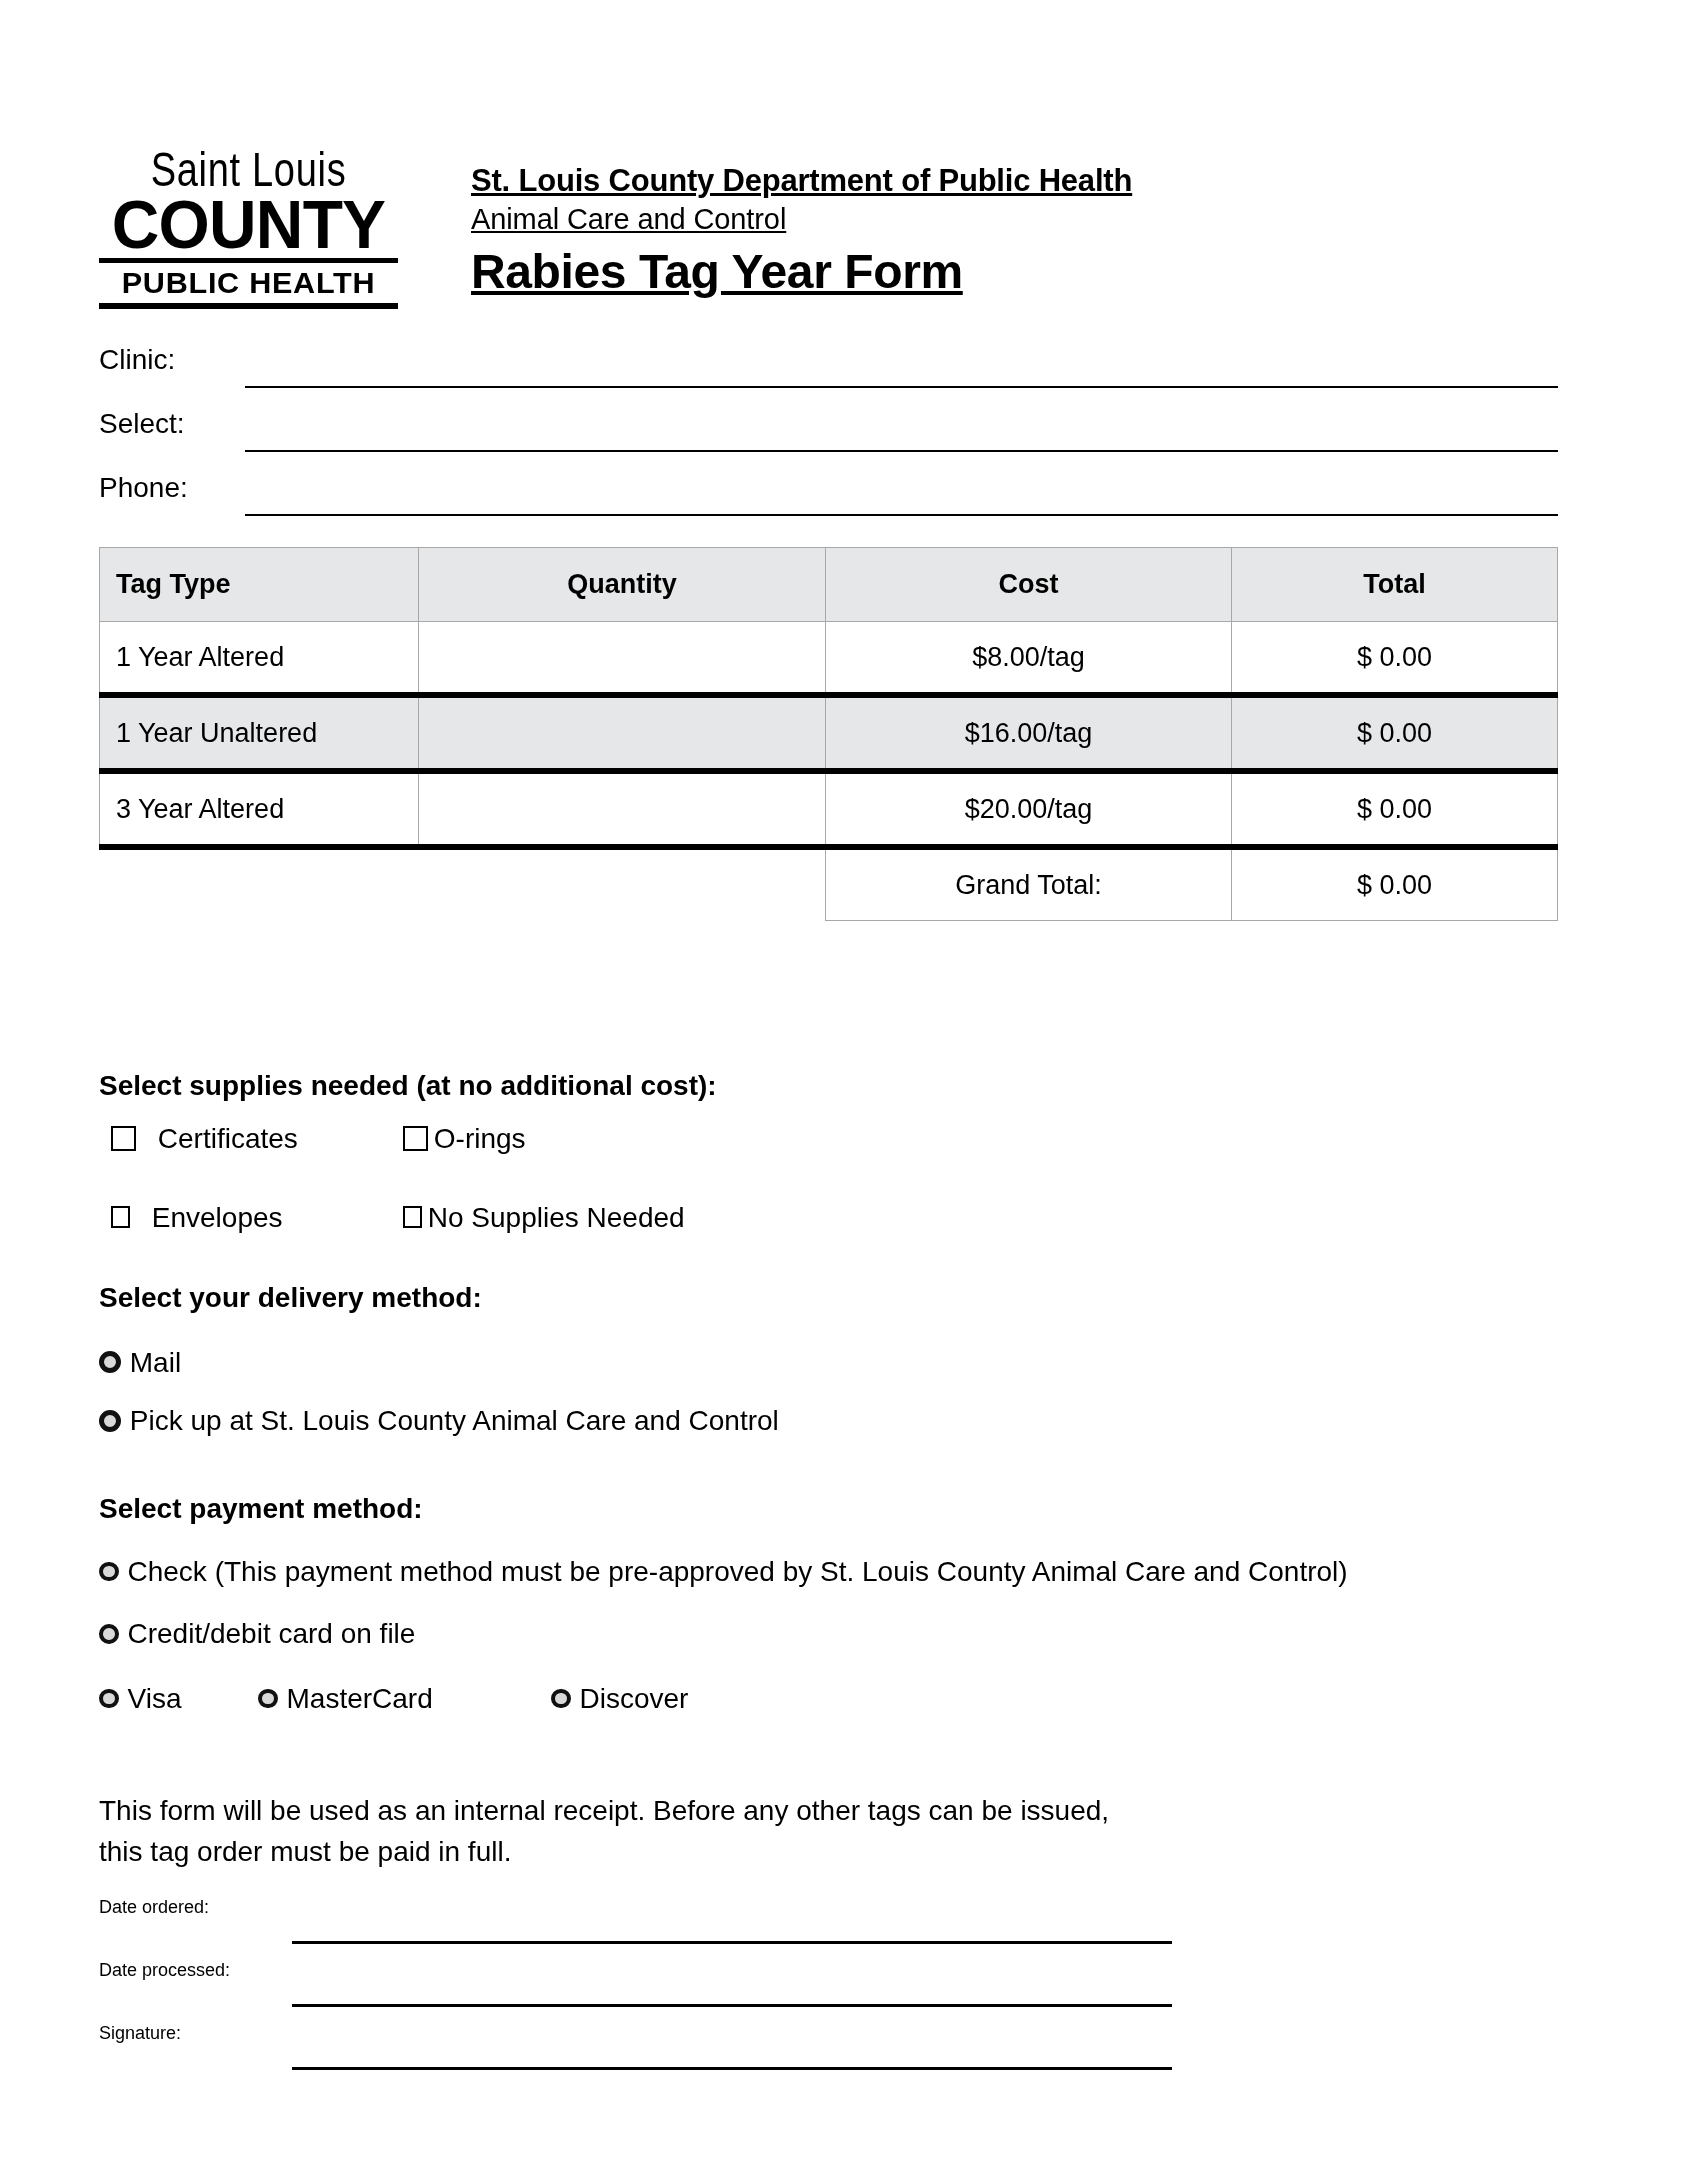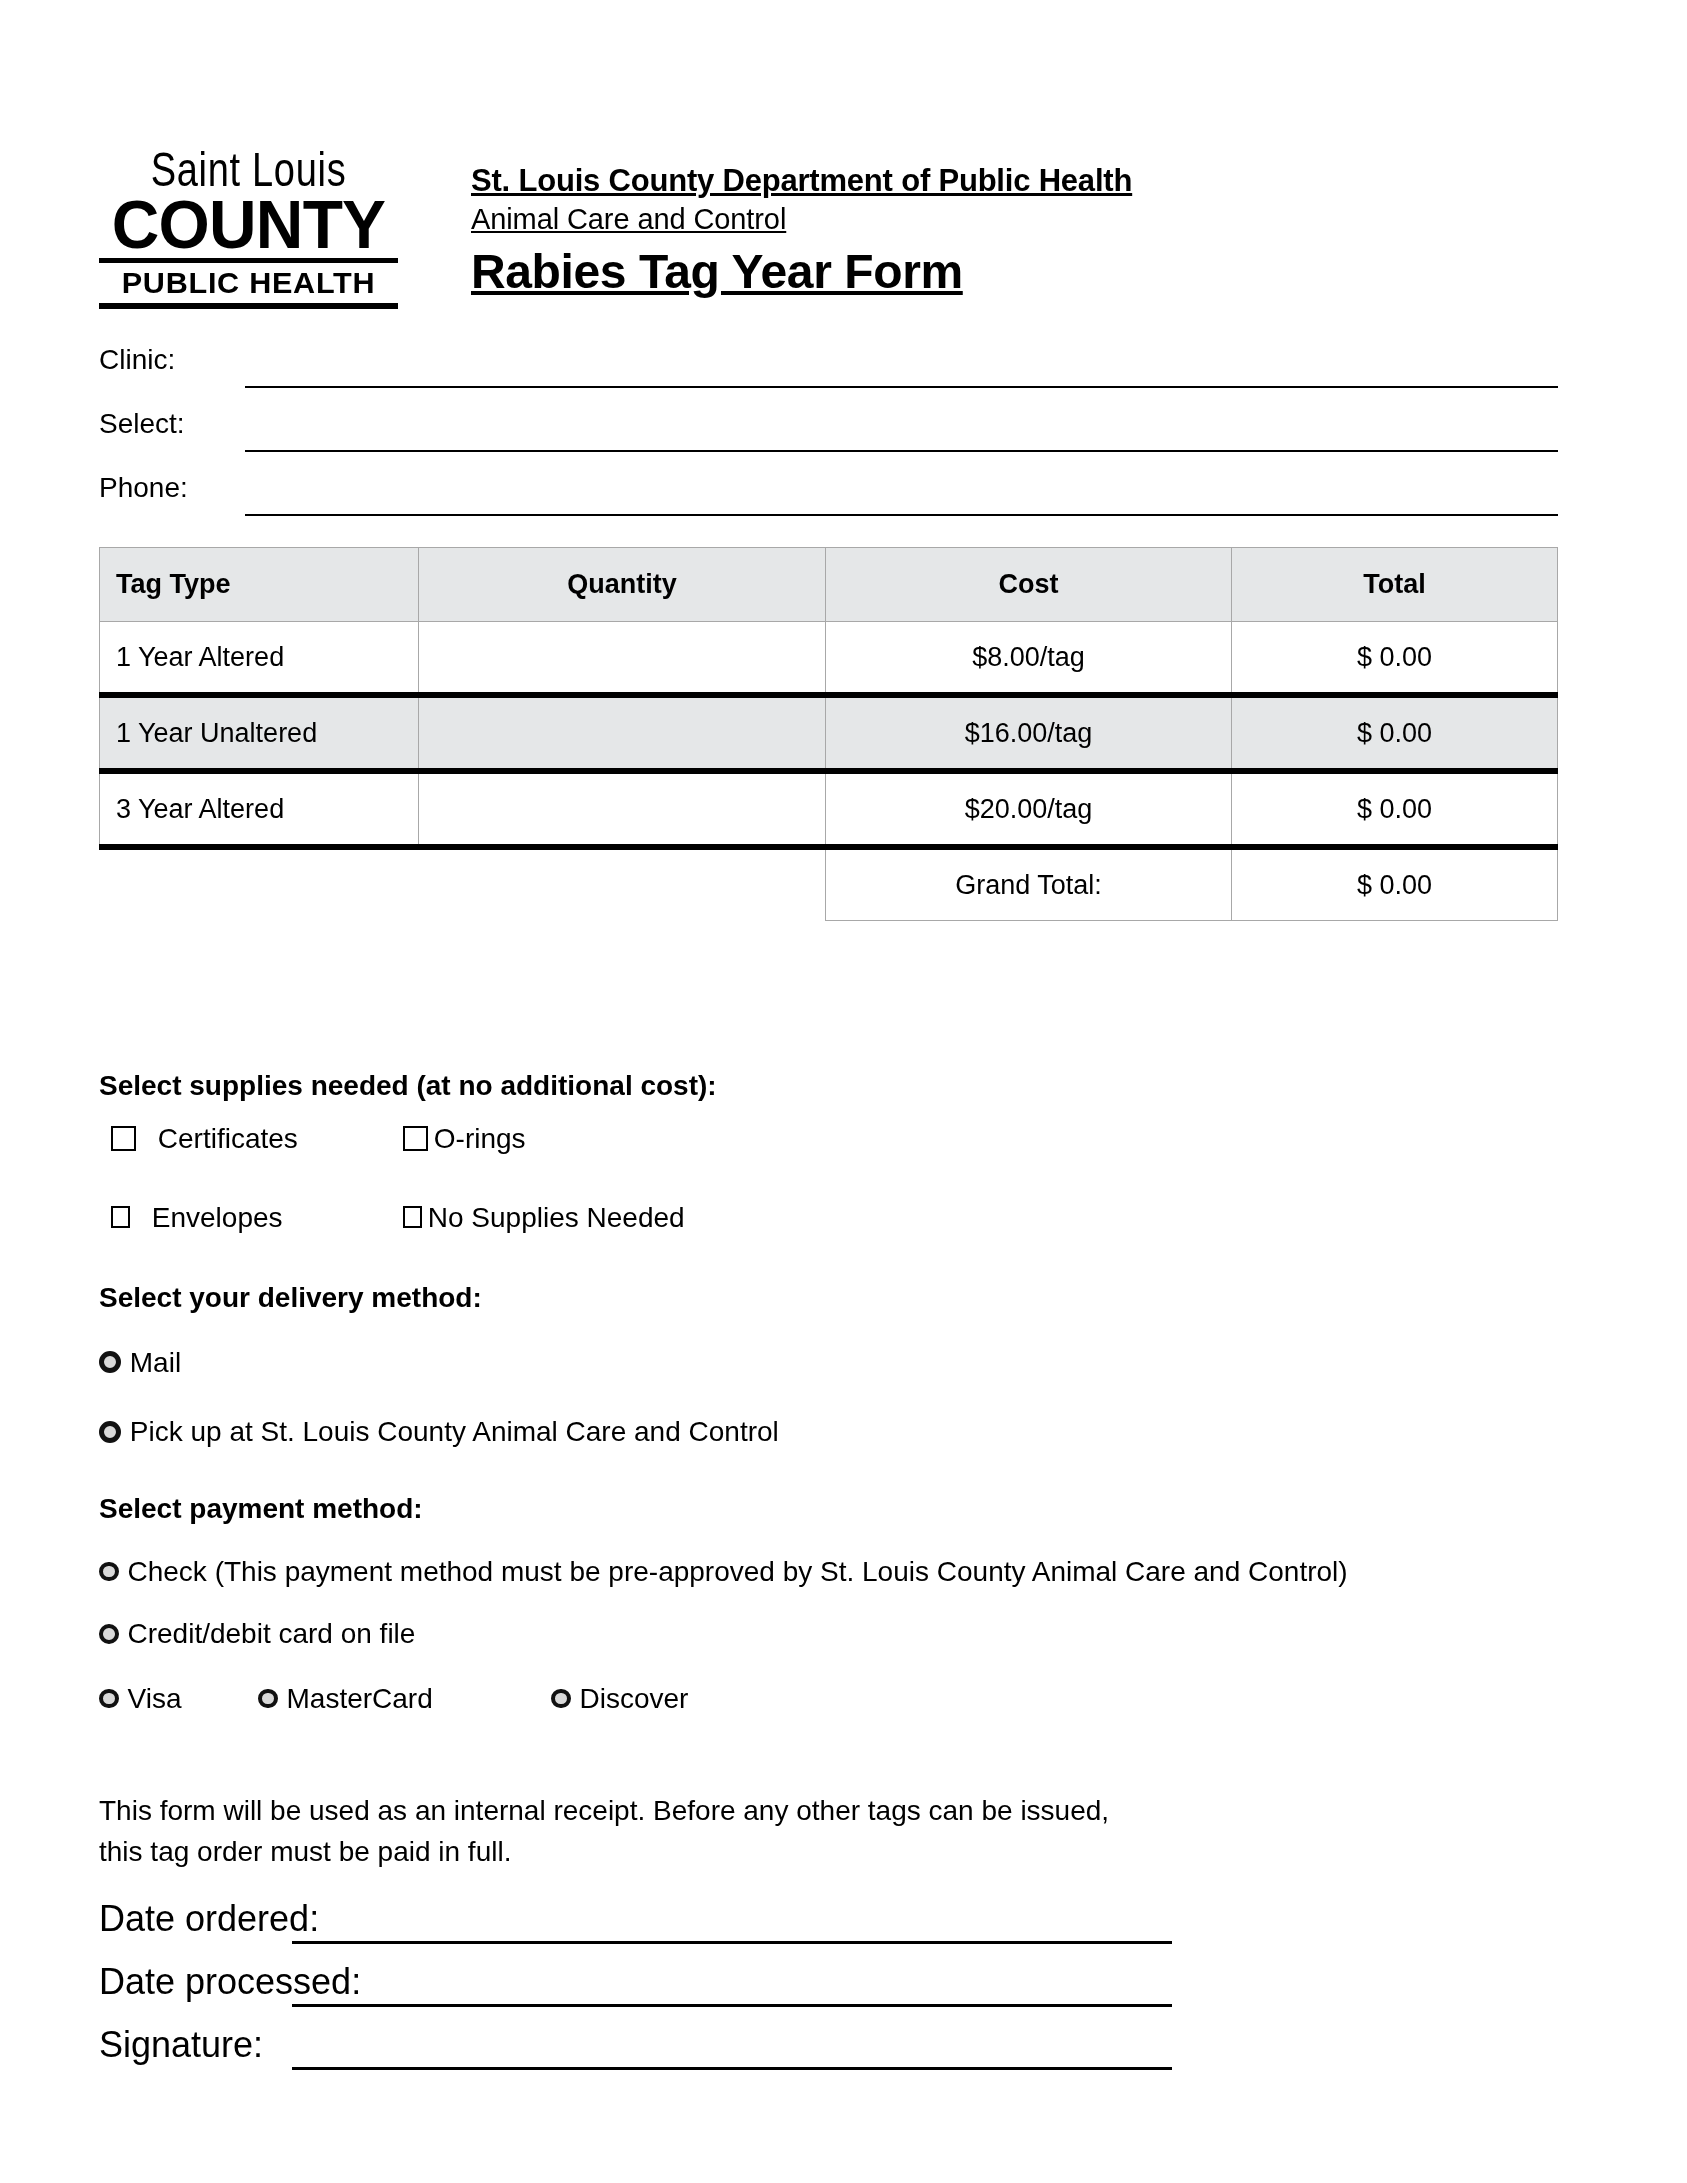--- a/index.html
+++ b/index.html
@@ -260,21 +260,21 @@
     border-width: 4.4px;
   }
 
   .delivery { top: 1281px; width: 1313px; }
   .delivery .d-opt {
     display: flex;
     align-items: center;
     font-size: 28px;
     line-height: 1.2;
     white-space: nowrap;
-    margin-top: 36px;
+    margin-top: 25px;
   }
   .delivery .d-opt.first { margin-top: 31px; }
 
   .payment { top: 1492px; width: 1503px; }
   .payment .p-opt {
     display: flex;
     align-items: center;
     font-size: 28px;
     line-height: 1.2;
     white-space: nowrap;
@@ -300,21 +300,21 @@
   }
 
   
   .signfields {
     position: absolute;
     left: 99px;
     top: 1897px;
     width: 1073px;
   }
   .signfields .field-row { height: 63px; }
-  .signfields .field-label { font-size: 36px; }
+  .signfields .field-label { font-size: 18px; }
   .signfields .field-line {
     left: 193px;
     right: 0;
     bottom: 16px;
     border-bottom: 3.6px solid #000;
   }
 </style>
 </head>
 <body>
 

